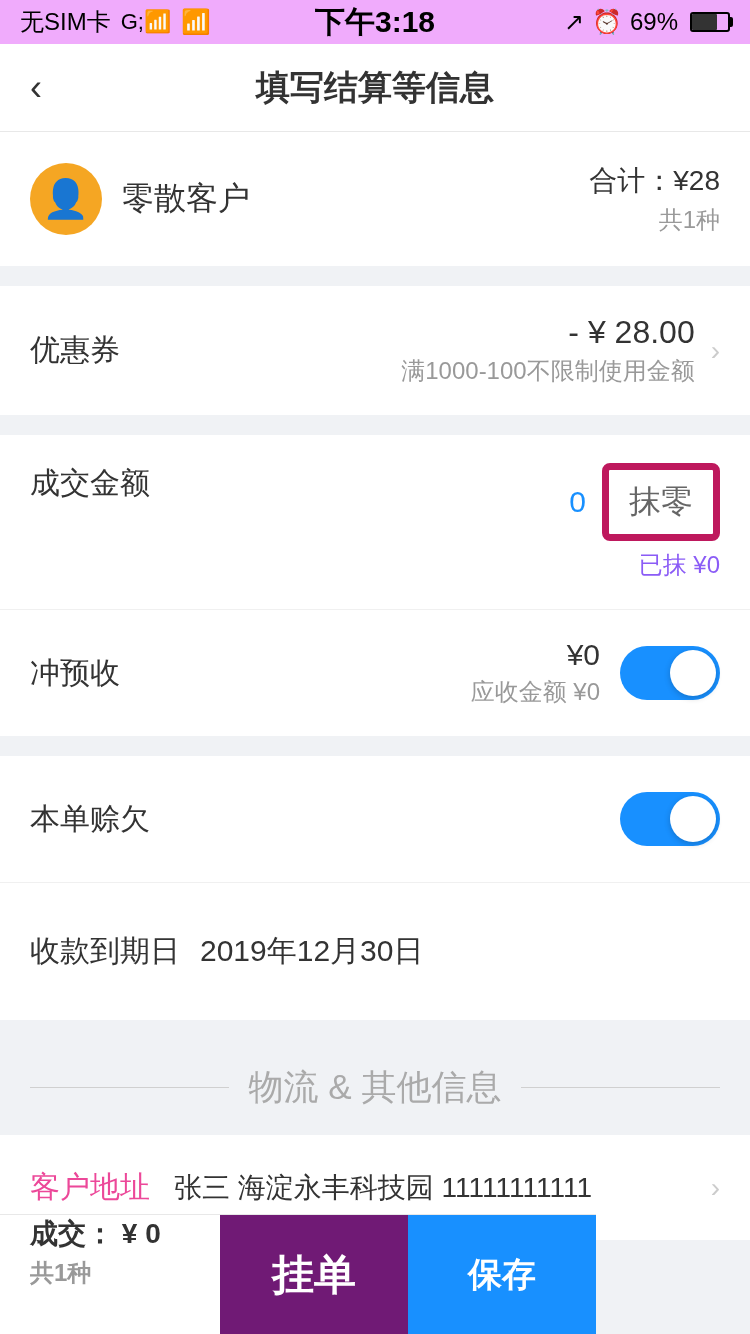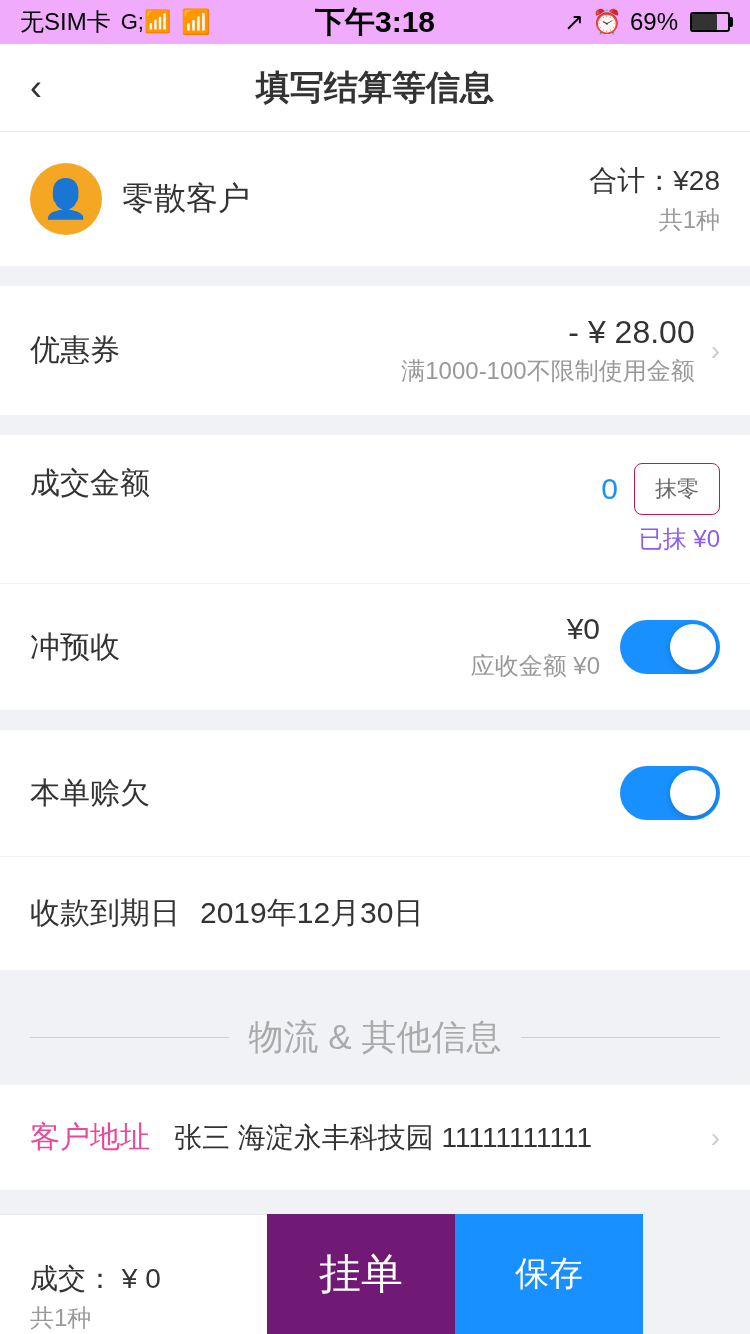--- a/index.html
+++ b/index.html
@@ -120,24 +120,24 @@
     .row-value-blue { font-size: 30px; color: #1890ff; }
     .row-discount {
       text-align: right;
     }
     .discount-amount { font-size: 32px; color: #333; font-weight: 500; }
     .discount-desc { font-size: 24px; color: #999; margin-top: 4px; }
     .chevron-icon { color: #ccc; font-size: 28px; }
 
     
     .round-zero-btn {
-      border: 1px solid #be185d;
+      border: 7px solid #be185d;
       border-radius: 8px;
       padding: 10px 20px;
-      font-size: 22px;
+      font-size: 32px;
       color: #666;
       background: #fff;
       cursor: pointer;
     }
 
     
     .already-zeroed { font-size: 24px; color: #8b5cf6; }
 
     
     .chong-row {
@@ -180,21 +180,21 @@
       justify-content: space-between;
       padding: 36px 30px;
       background: #fff;
     }
     .sheqian-label { font-size: 30px; color: #333; }
 
     
     .due-date-row {
       display: flex;
       align-items: center;
-      padding: 36px 30px;
+      padding: 48px 30px;
       background: #fff;
       border-top: 1px solid #f0f0f0;
     }
     .due-label { font-size: 30px; color: #333; margin-right: 20px; }
     .due-value { font-size: 30px; color: #333; }
 
     
     .logistics-section {
       background: #f0f2f5;
       padding: 24px 30px;
@@ -224,26 +224,27 @@
     .address-label { font-size: 30px; color: #ec4899; flex-shrink: 0; margin-right: 24px; }
     .address-value { font-size: 28px; color: #333; flex: 1; }
 
     
     .bottom-spacer { height: 160px; }
 
     
     .bottom-bar {
       position: fixed;
       bottom: 0;
-      width: 643px;
+      width: 596px;
       height: 120px;
       display: flex;
-      align-items: flex-end;
+      align-items: flex-start;
       background: #fff;
       border-top: 1px solid #e8e8e8;
+      font-weight: bold;
     }
     .bottom-info {
       flex: 1;
       padding: 0 30px;
     }
     .bottom-deal { font-size: 28px; color: #333; }
     .bottom-count { font-size: 24px; color: #999; margin-top: 4px; }
     .btn-hang {
       width: 188px;
       height: 120px;

